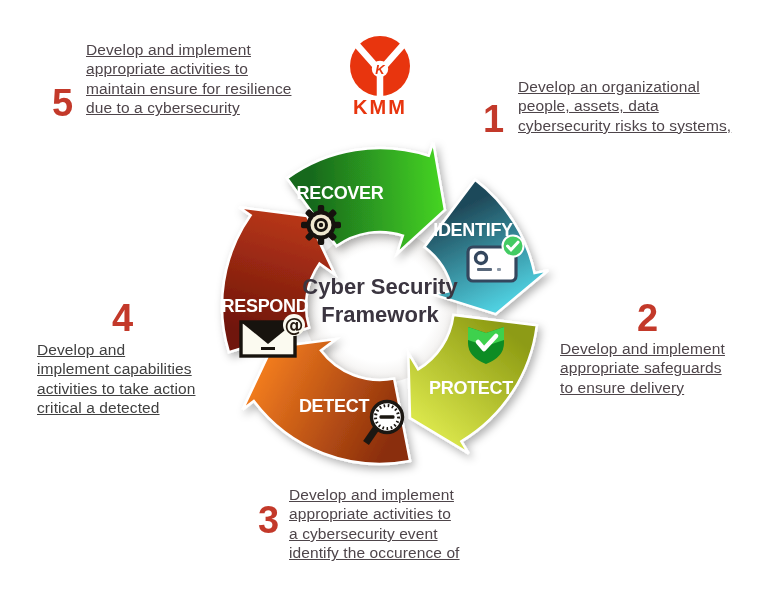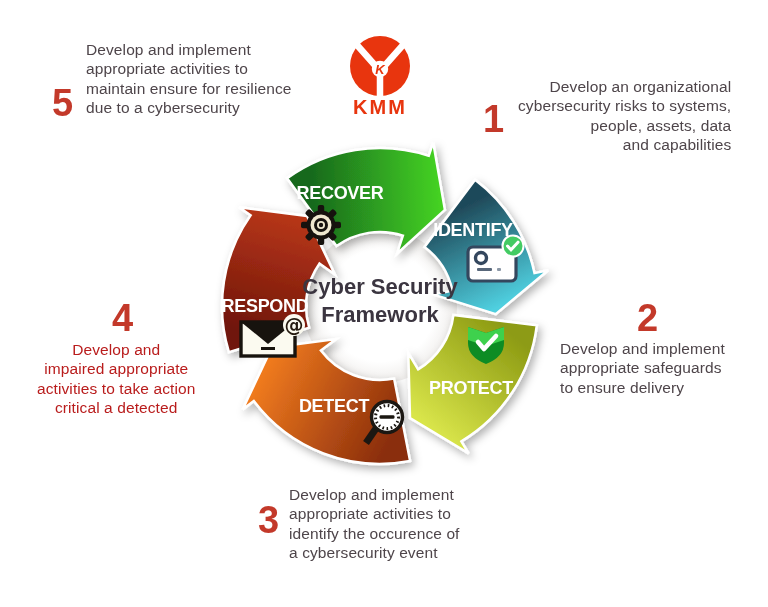--- a/index.html
+++ b/index.html
@@ -1,21 +1,21 @@
 <!DOCTYPE html>
 <html><head>
 <meta charset="utf-8">
 <style>
   html,body{margin:0;padding:0;background:#ffffff;}
   #page{position:relative;width:768px;height:607px;background:#ffffff;overflow:hidden;
         font-family:"Liberation Sans",sans-serif;}
   #diagram-svg{position:absolute;left:0;top:0;}
   .num{position:absolute;font-size:38px;font-weight:bold;line-height:1;}
   .note-lines{position:absolute;font-size:15.5px;line-height:19.4px;letter-spacing:0.1px;}
-  .note-lines div{white-space:nowrap;}
+  .note-lines div{white-space:nowrap;text-decoration:underline;}
   #num-1{left:483px;top:100px}   #lines-1{left:518px;top:77px}
   #num-2{left:637px;top:299px}   #lines-2{left:560px;top:339px}
   #num-3{left:258px;top:501px}   #lines-3{left:289px;top:485px}
   #num-4{left:112px;top:299px}   #lines-4{left:37px;top:340px}
   #num-5{left:52px;top:84px}     #lines-5{left:86px;top:40px}
   .seg-label{font-family:"Liberation Sans",sans-serif;font-weight:bold;font-size:18px;
              fill:#ffffff;letter-spacing:-0.3px;}
   .center-line{font-family:"Liberation Sans",sans-serif;font-weight:bold;font-size:22px;fill:#3b3540;}
   .logo-k{font-family:"Liberation Sans",sans-serif;font-size:13px;font-weight:bold;font-style:italic;}
   .logo-text{font-family:"Liberation Sans",sans-serif;font-size:20px;font-weight:bold;letter-spacing:2px;}
@@ -124,49 +124,48 @@
       <circle cx="380" cy="66" r="30" class="logo-red-fill" fill="#e8350e"></circle>
       <path d="M380,71 L357,45 M380,71 L403,45 M380,71 L380,96" stroke="#ffffff" stroke-width="6.5" fill="none"></path>
       <circle cx="380" cy="69" r="8.2" fill="#ffffff"></circle>
       <text x="380" y="74" text-anchor="middle" class="logo-k logo-red-text" fill="#e8350e">K</text>
       <text x="380" y="114" text-anchor="middle" class="logo-text logo-red-text" fill="#e8350e">KMM</text>
     </g>
   </svg>
 
   <div class="note">
     <div class="num" id="num-1" style="color: rgb(195, 57, 42);">1</div>
-    <div class="note-lines" id="lines-1" style="color: rgb(78, 69, 74); text-align: right;">
+    <div class="note-lines" id="lines-1" style="color: rgb(78, 69, 74);">
         <div>Develop an organizational</div>
+        <div>people, assets, data</div>
         <div>cybersecurity risks to systems,</div>
-        <div>people, assets, data</div>
-        <div>and capabilities</div>
       </div>
   </div>
   <div class="note">
     <div class="num" id="num-2" style="color: rgb(195, 57, 42);">2</div>
     <div class="note-lines" id="lines-2" style="color: rgb(78, 69, 74);">
         <div>Develop and implement</div>
         <div>appropriate safeguards</div>
         <div>to ensure delivery</div>
       </div>
   </div>
   <div class="note">
     <div class="num" id="num-3" style="color: rgb(195, 57, 42);">3</div>
     <div class="note-lines" id="lines-3" style="color: rgb(78, 69, 74);">
         <div>Develop and implement</div>
         <div>appropriate activities to</div>
+        <div>a cybersecurity event</div>
         <div>identify the occurence of</div>
-        <div>a cybersecurity event</div>
       </div>
   </div>
   <div class="note">
     <div class="num" id="num-4" style="color: rgb(195, 57, 42);">4</div>
-    <div class="note-lines" id="lines-4" style="color: #b91c1c; text-align: center;">
+    <div class="note-lines" id="lines-4" style="color: #404040;">
         <div>Develop and</div>
-        <div>impaired appropriate</div>
+        <div>implement capabilities</div>
         <div>activities to take action</div>
         <div>critical a detected</div>
       </div>
   </div>
   <div class="note">
     <div class="num" id="num-5" style="color: rgb(195, 57, 42);">5</div>
     <div class="note-lines" id="lines-5" style="color: rgb(78, 69, 74);">
         <div>Develop and implement</div>
         <div>appropriate activities to</div>
         <div>maintain ensure for resilience</div>

